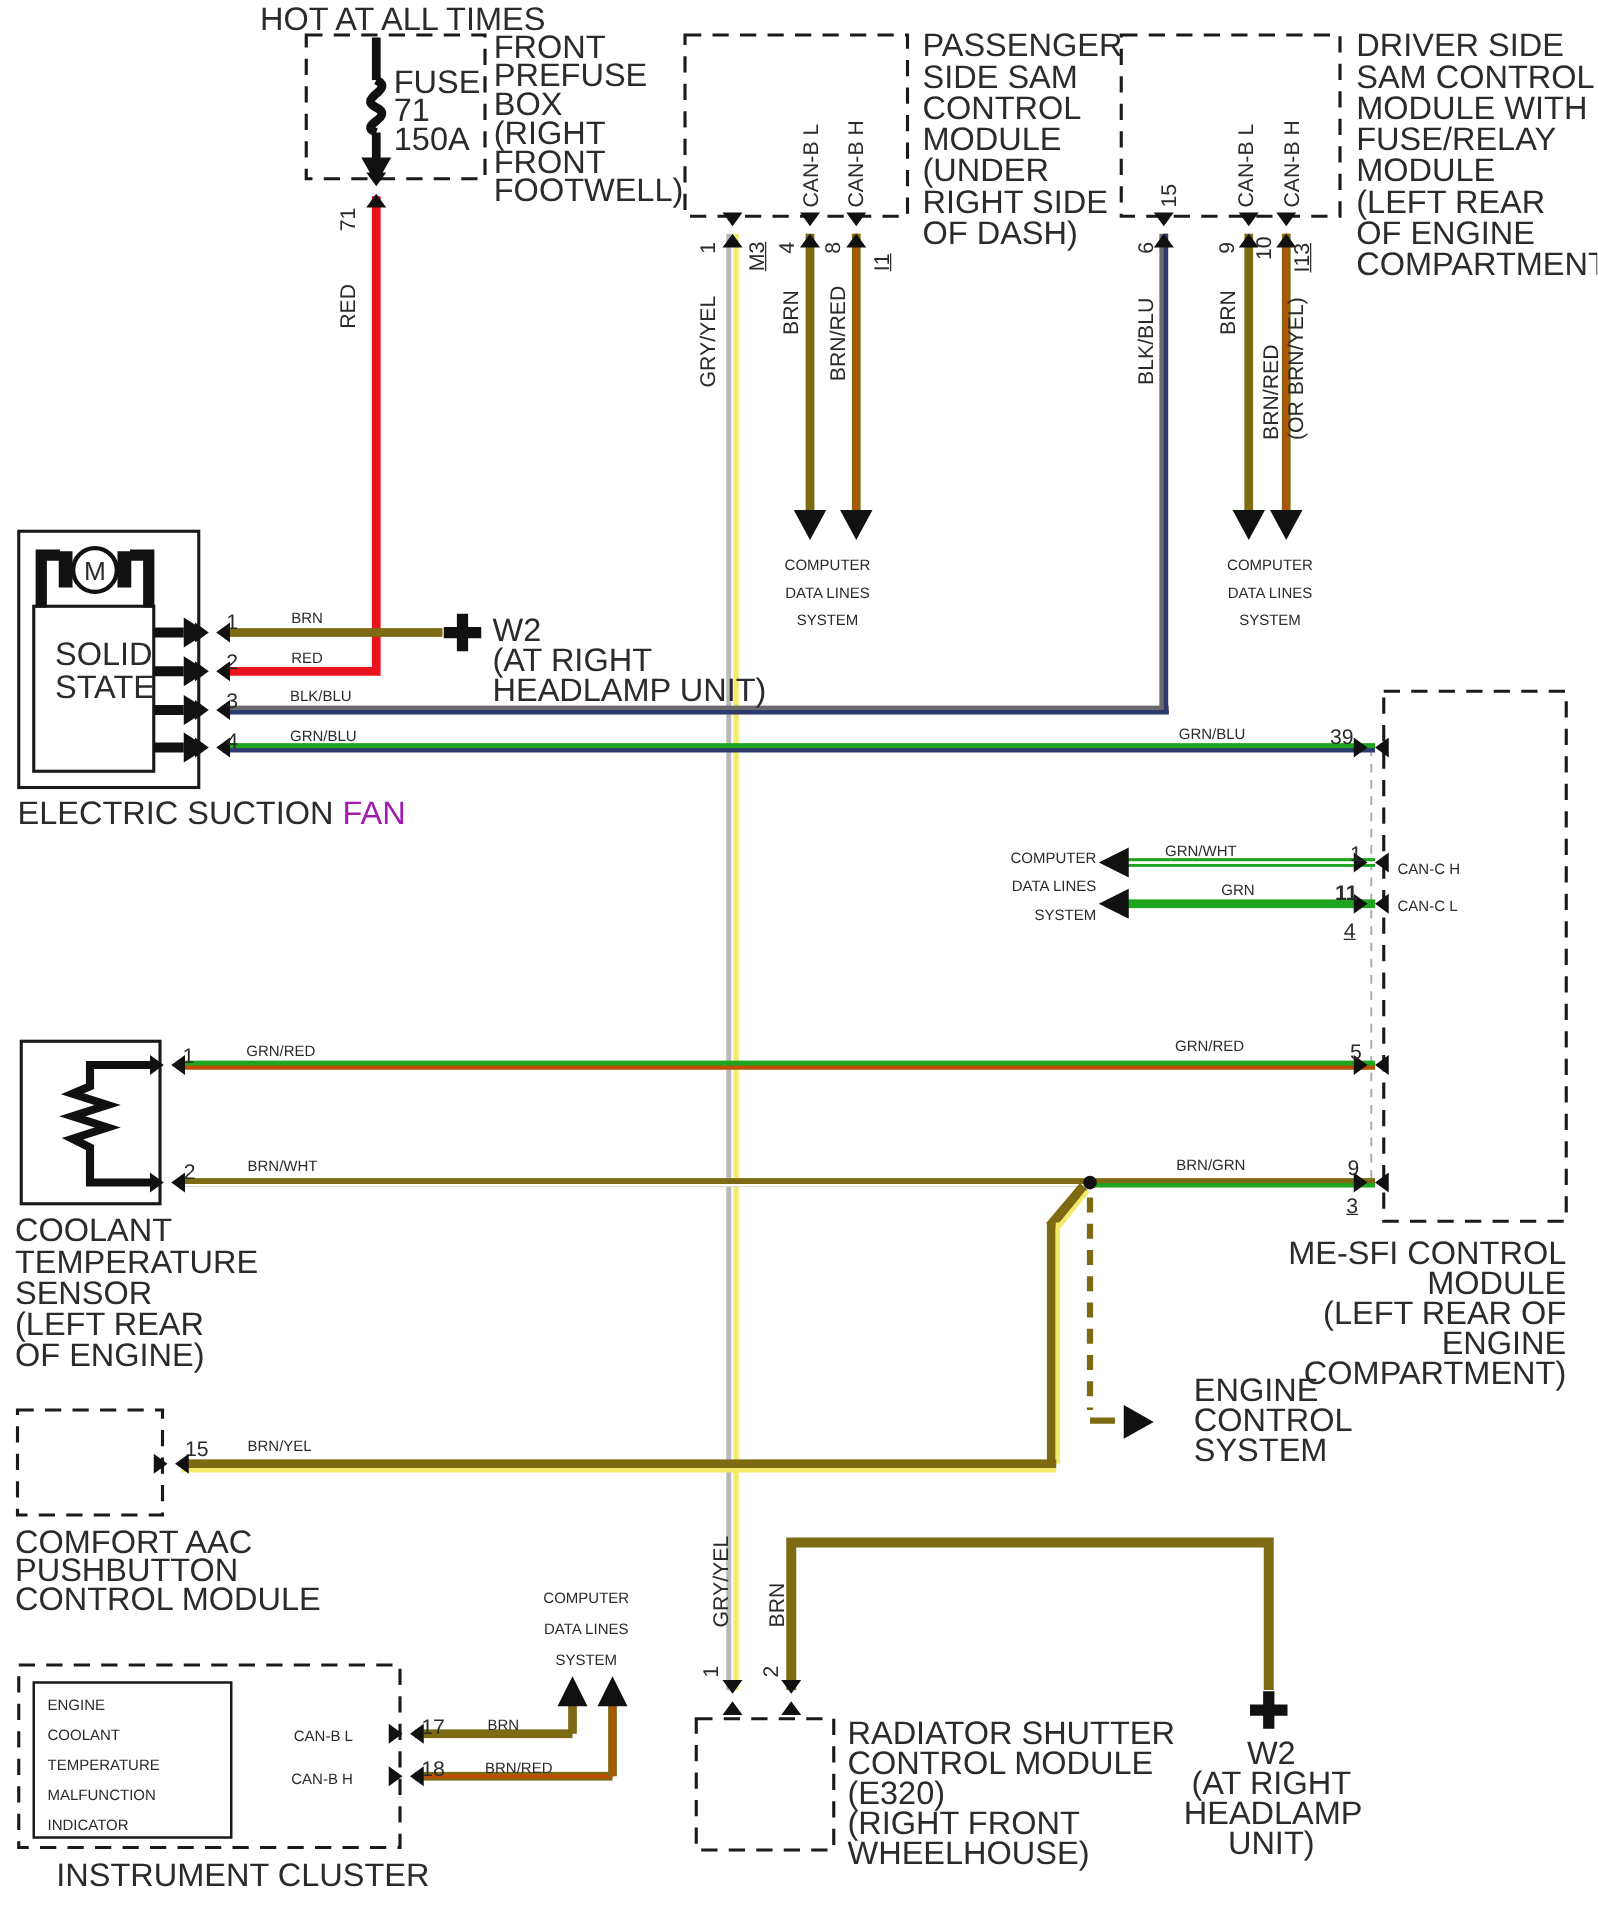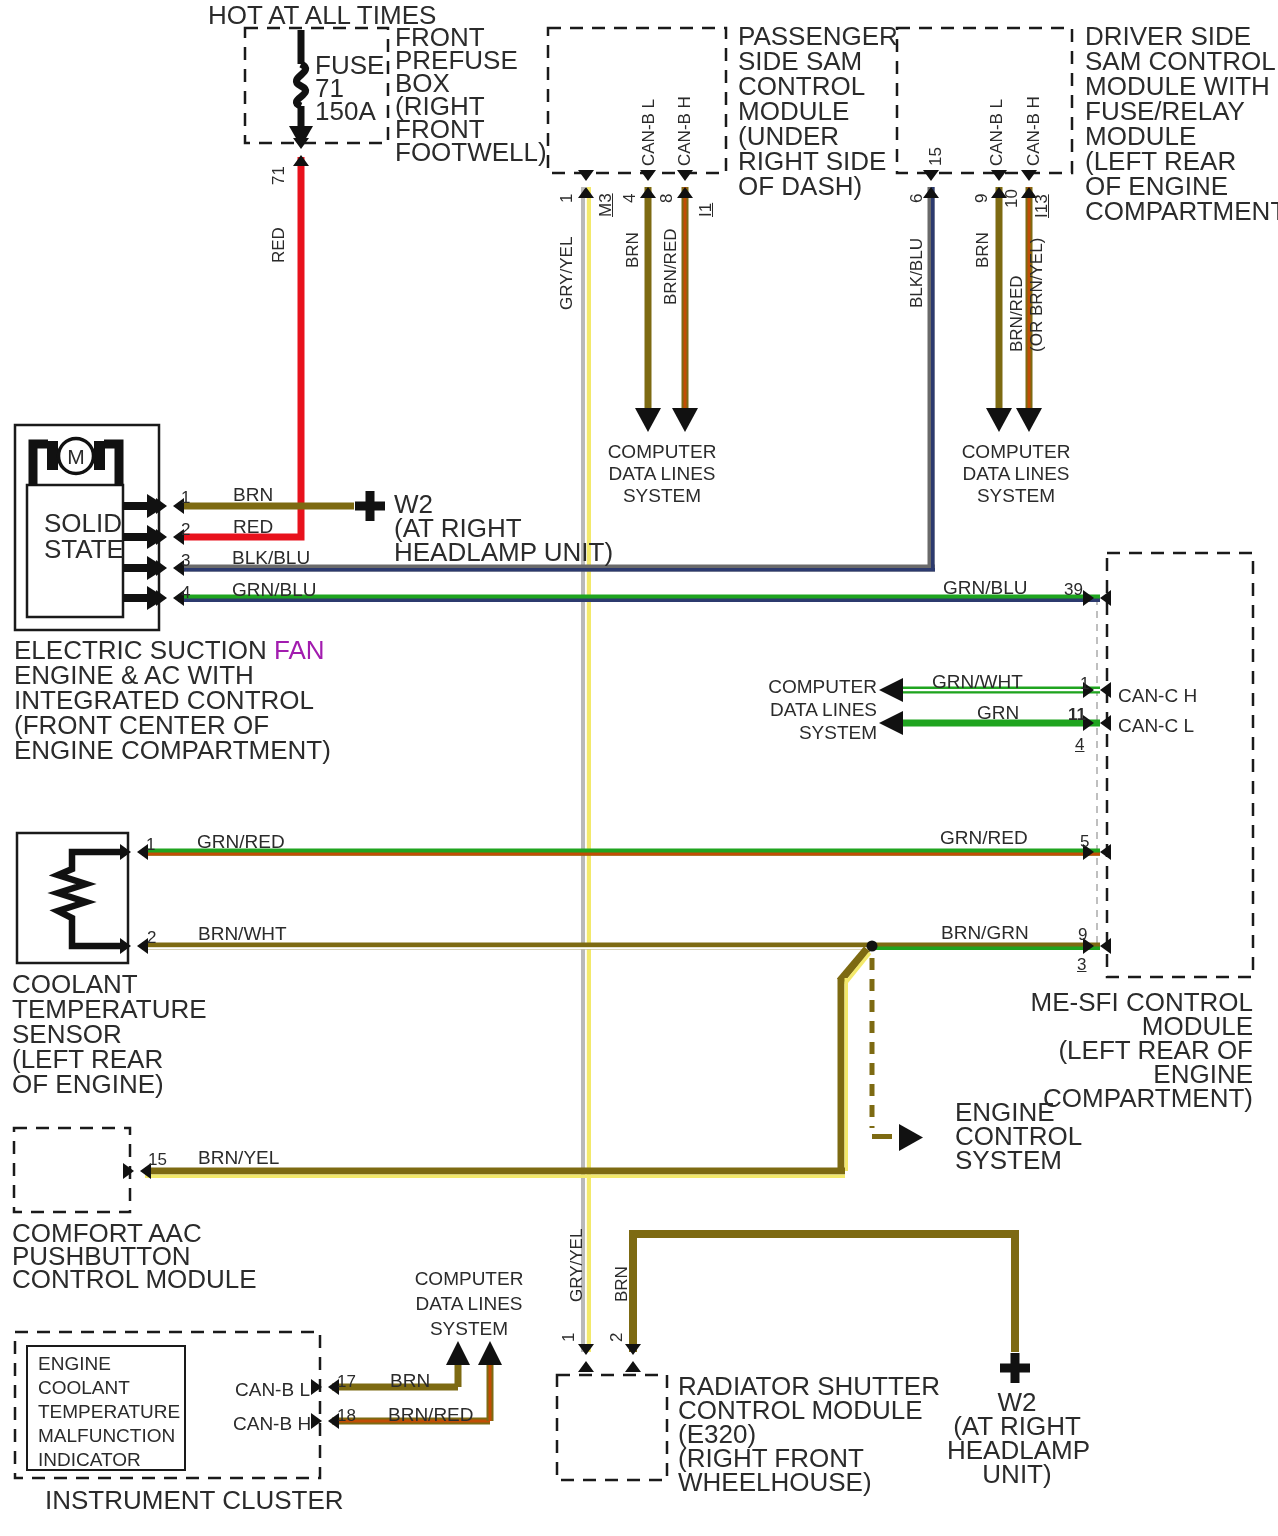--- a/index.html
+++ b/index.html
@@ -1,21 +1,21 @@
 <!DOCTYPE html>
 <html><head>
 <meta charset="utf-8">
 <style>
   html,body { margin:0; padding:0; background:#ffffff; }
   #diagram {
     position:relative; width:1278px; height:1536px; background:#ffffff;
     font-family:"Liberation Sans", sans-serif; color:#2b2b2b; overflow:hidden;
   }
   #wires { position:absolute; left:0; top:0; }
-  .lbl { position:absolute; font-size:19px; line-height:23px; white-space:pre-line; z-index:5; }
+  .lbl { position:absolute; font-size:12px; line-height:23px; white-space:pre-line; z-index:5; }
   .cap { font-size:26px; line-height:24px; }
   .pin { font-size:17px; }
   .v { position:absolute; transform-origin:0 100%; transform:rotate(-90deg);
        white-space:pre; line-height:20px; height:20px; font-size:17px; z-index:5; }
   .v2 { height:40px; line-height:20px; }
   .u { text-decoration:underline; }
   .ctr { text-align:center; }
   .rgt { text-align:right; }
   .orange { color:#a21caf; }
 </style>
@@ -262,24 +262,20 @@
 STATE</div>
 <div class="lbl pin" style="left:181px; top:486px;">1</div>
 <div class="lbl pin" style="left:181px; top:518px;">2</div>
 <div class="lbl pin" style="left:181px; top:549px;">3</div>
 <div class="lbl pin" style="left:181px; top:581px;">4</div>
 <div class="lbl" style="left:233px; top:483px;">BRN</div>
 <div class="lbl" style="left:233px; top:515px;">RED</div>
 <div class="lbl" style="left:232px; top:546px;">BLK/BLU</div>
 <div class="lbl" style="left:232px; top:578px;">GRN/BLU</div>
 <div class="lbl cap" style="left:14px; top:638px;"><span>ELECTRIC SUCTION </span><span class="orange">FAN</span></div>
-<div class="lbl cap" style="left:14px; top:663px; line-height:25px;">ENGINE &amp; AC WITH
-INTEGRATED CONTROL
-(FRONT CENTER OF
-ENGINE COMPARTMENT)</div>
 
 <div class="lbl cap" style="left:394px; top:492px;">W2
 (AT RIGHT
 HEADLAMP UNIT)</div>
 
 <div class="lbl" style="left:943px; top:576px;">GRN/BLU</div>
 <div class="lbl pin" style="left:1064px; top:578px;">39</div>
 <div class="lbl" style="left:1118px; top:684px;">CAN-C H</div>
 <div class="lbl" style="left:1118px; top:714px;">CAN-C L</div>
 <div class="lbl" style="left:932px; top:670px;">GRN/WHT</div>

